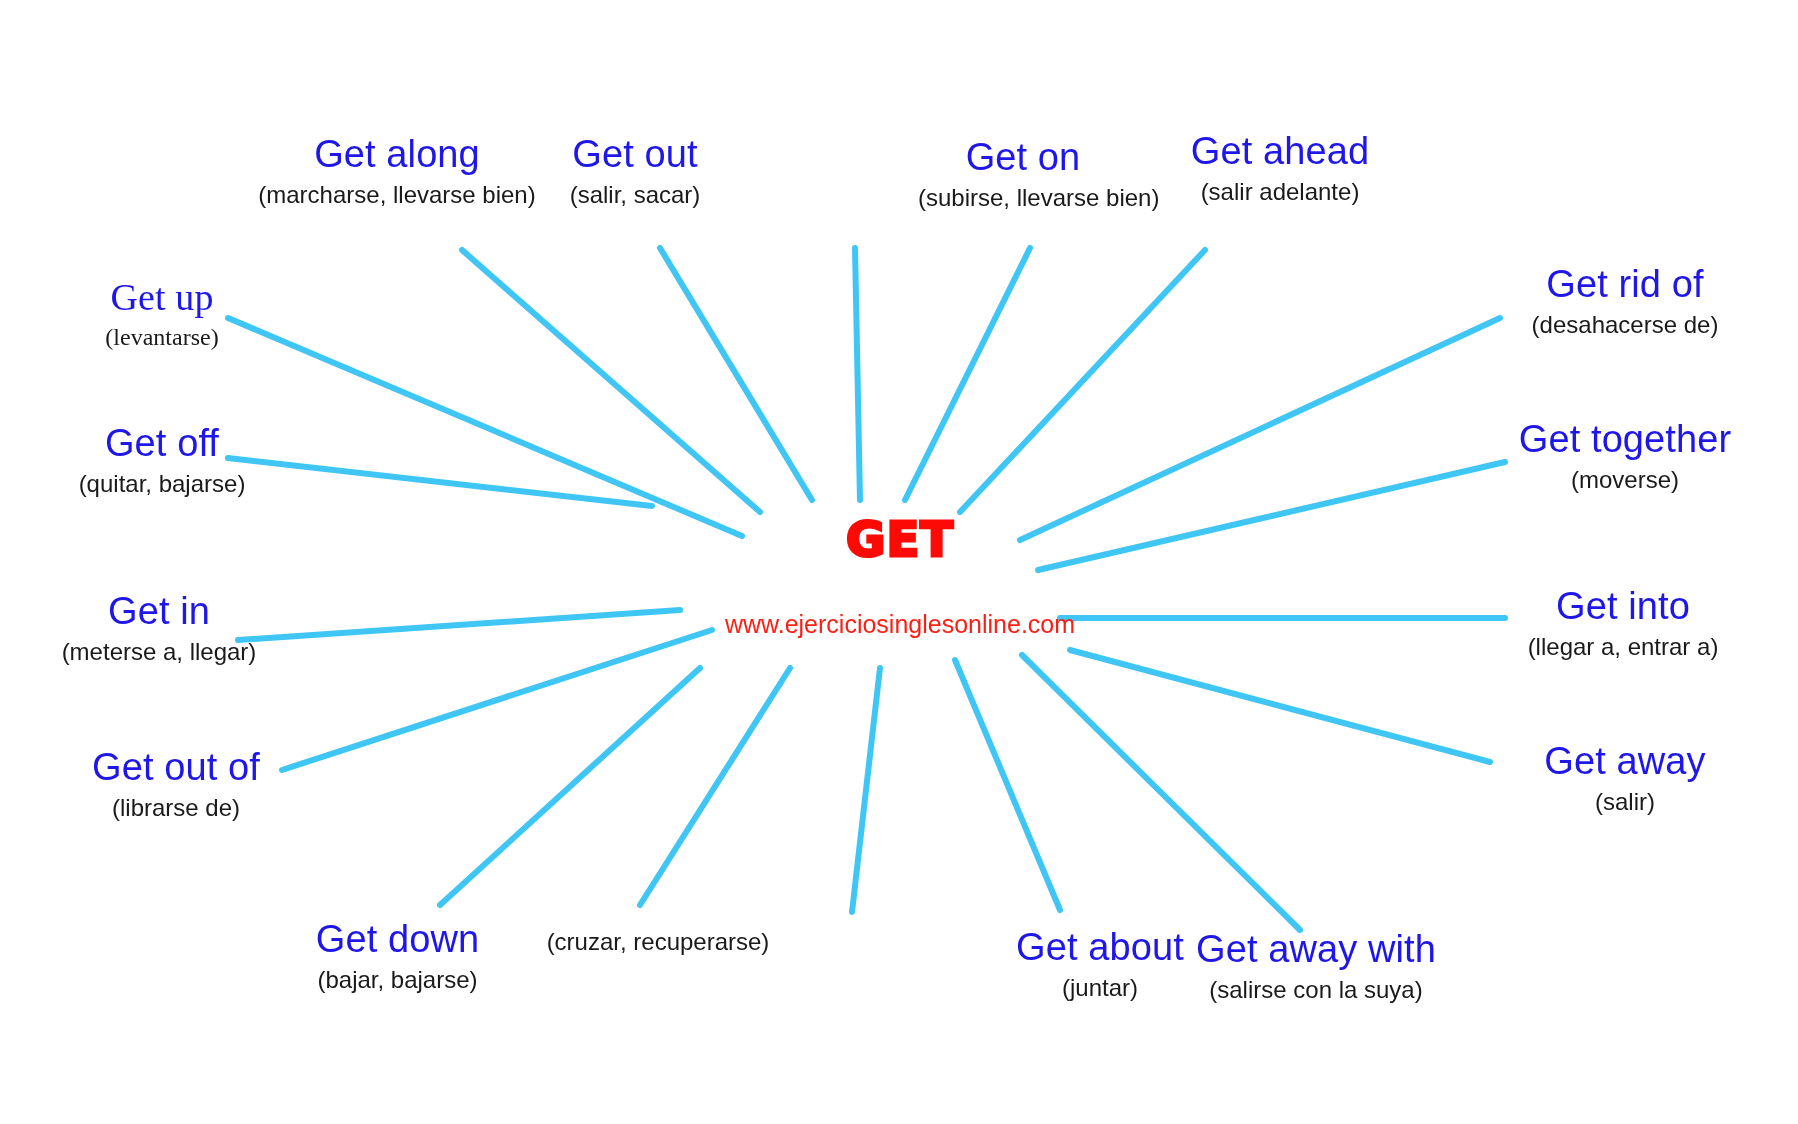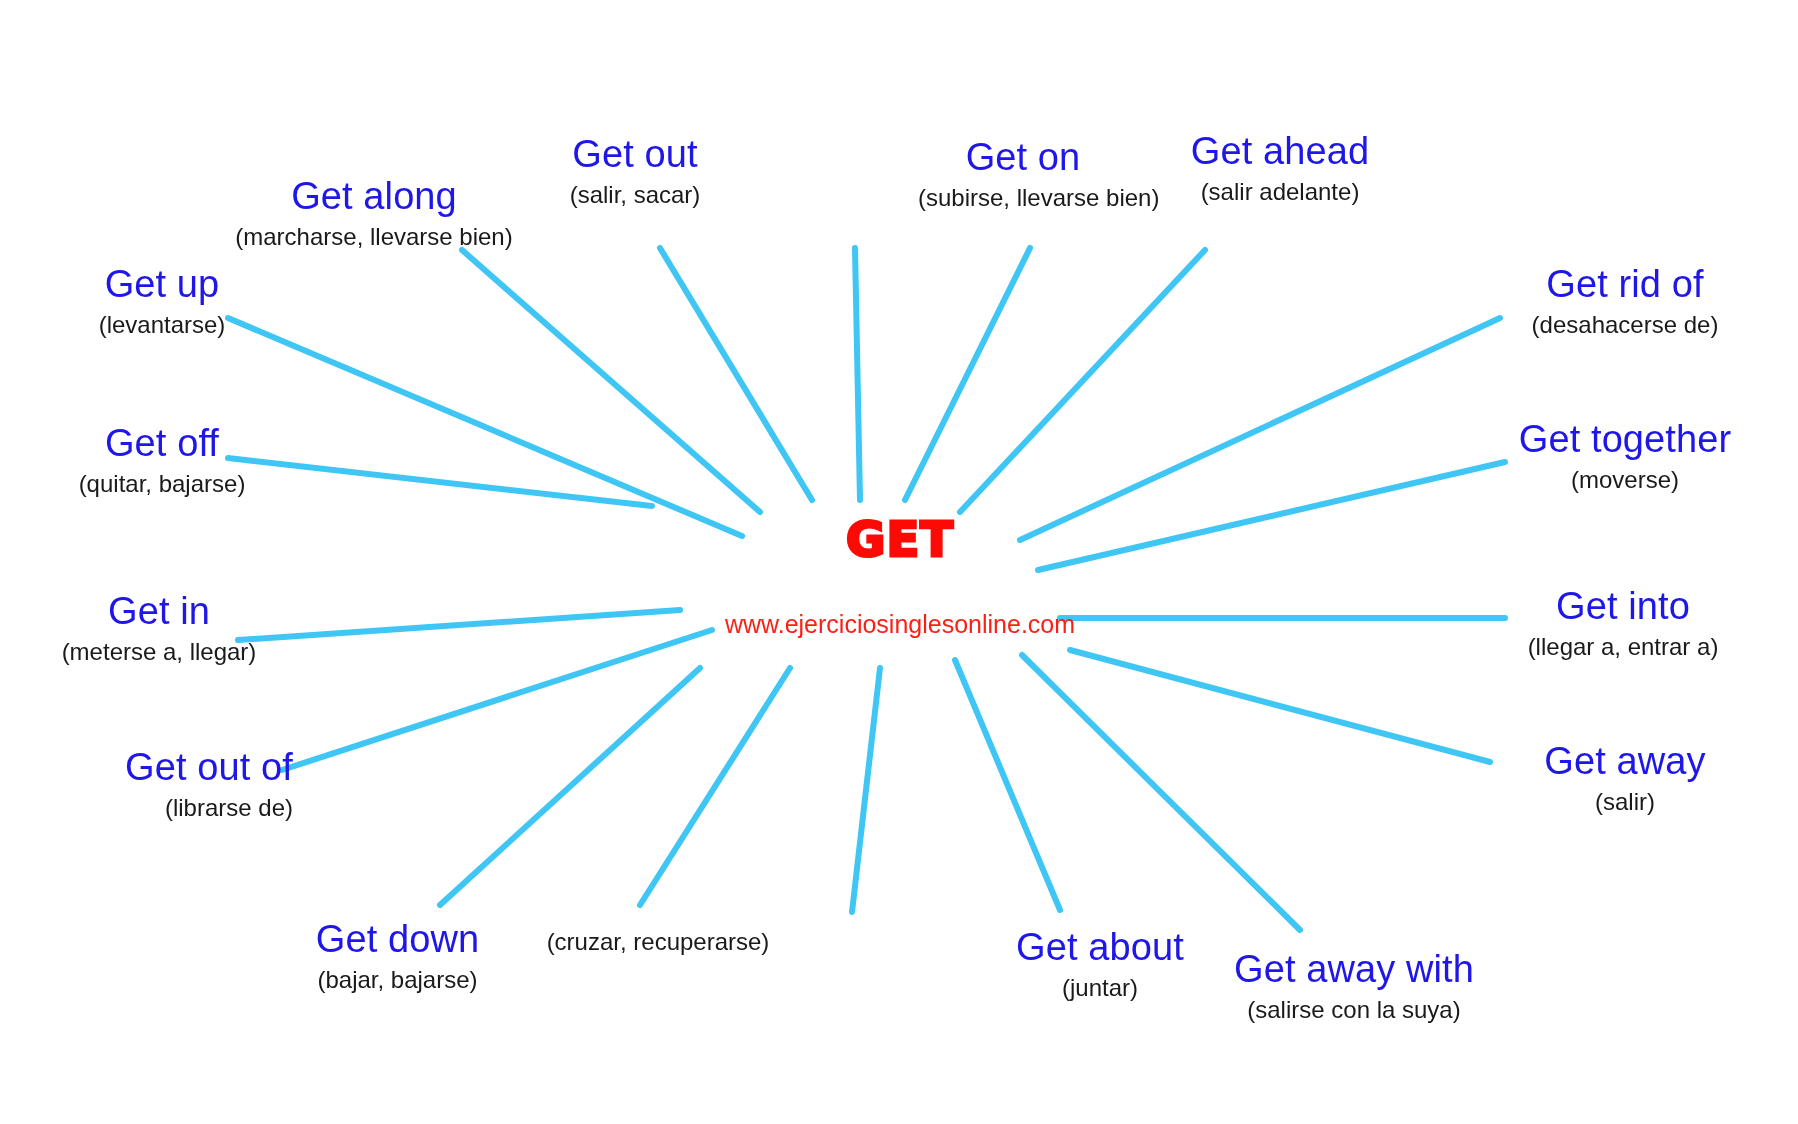--- a/index.html
+++ b/index.html
@@ -98,57 +98,57 @@
       <line x1="640" y1="905" x2="790" y2="668"></line>
       <line x1="852" y1="912" x2="880" y2="668"></line>
       <line x1="1060" y1="910" x2="955" y2="660"></line>
       <line x1="1300" y1="930" x2="1022" y2="655"></line>
     </g>
   </svg>
 
   <div id="center-logo">GET</div>
   <div id="center-url">www.ejerciciosinglesonline.com</div>
 
-  <div class="node align-center" style="left:219px; top:135px; width:310px;margin-top:42px;">
+  <div class="node align-center" style="left:242px; top:135px; width:310px;">
     <span class="term">Get along</span>
     <span class="gloss">(marcharse, llevarse bien)</span>
   </div>
 
   <div class="node align-center" style="left:545px; top:135px; width:180px;">
     <span class="term">Get out</span>
     <span class="gloss">(salir, sacar)</span>
   </div>
 
 
   <div class="node align-center" style="left:918px; top:138px; width:210px;">
     <span class="term">Get on</span>
     <span class="gloss">(subirse, llevarse bien)</span>
   </div>
 
   <div class="node align-center" style="left:1180px; top:132px; width:200px;">
     <span class="term">Get ahead</span>
     <span class="gloss">(salir adelante)</span>
   </div>
 
-  <div class="node align-center" style="left:62px; top:265px; width:200px;">
+  <div class="node align-center" style="left:62px; top:278px; width:200px;font-family:Liberation Serif, serif;">
     <span class="term">Get up</span>
     <span class="gloss">(levantarse)</span>
   </div>
 
   <div class="node align-center" style="left:60px; top:424px; width:204px;">
     <span class="term">Get off</span>
     <span class="gloss">(quitar, bajarse)</span>
   </div>
 
   <div class="node align-center" style="left:54px; top:592px; width:210px;">
     <span class="term">Get in</span>
     <span class="gloss">(meterse a, llegar)</span>
   </div>
 
-  <div class="node align-center" style="left:73px; top:748px; width:220px;text-align:right;">
+  <div class="node align-center" style="left:66px; top:748px; width:220px;">
     <span class="term">Get out of</span>
     <span class="gloss">(librarse de)</span>
   </div>
 
   <div class="node align-center" style="left:1500px; top:265px; width:250px;">
     <span class="term">Get rid of</span>
     <span class="gloss">(desahacerse de)</span>
   </div>
 
   <div class="node align-center" style="left:1500px; top:420px; width:250px;">
@@ -174,18 +174,18 @@
   <div class="node align-center" style="left:528px; top:922px; width:260px;">
     <span class="gloss">(cruzar, recuperarse)</span>
   </div>
 
 
   <div class="node align-center" style="left:1000px; top:928px; width:200px;">
     <span class="term">Get about</span>
     <span class="gloss">(juntar)</span>
   </div>
 
-  <div class="node align-center" style="left:1214px; top:930px; width:280px;margin-top:20px;">
+  <div class="node align-center" style="left:1176px; top:930px; width:280px;">
     <span class="term">Get away with</span>
     <span class="gloss">(salirse con la suya)</span>
   </div>
 
 </div>
 
 </body></html>

